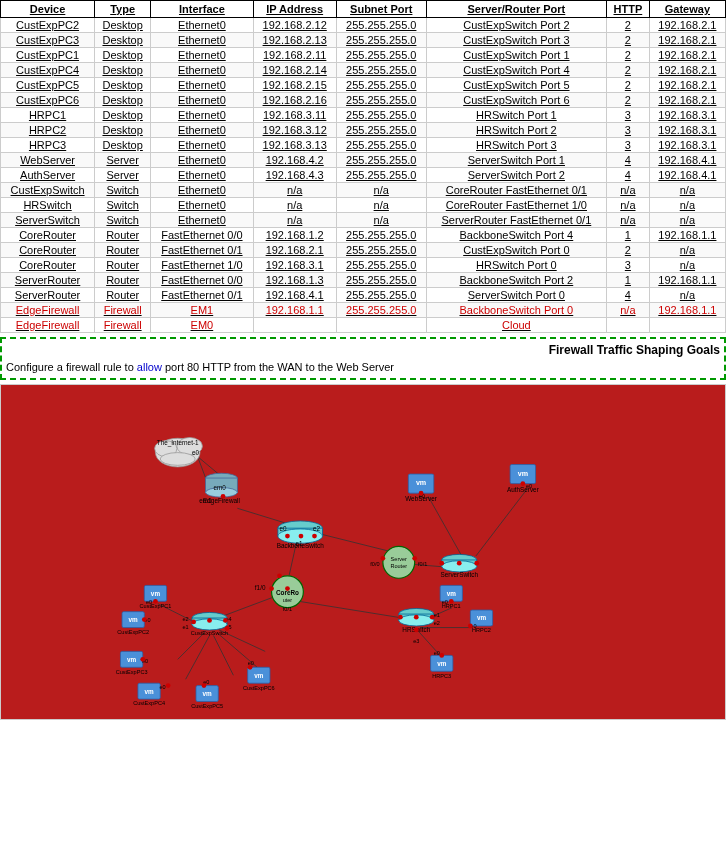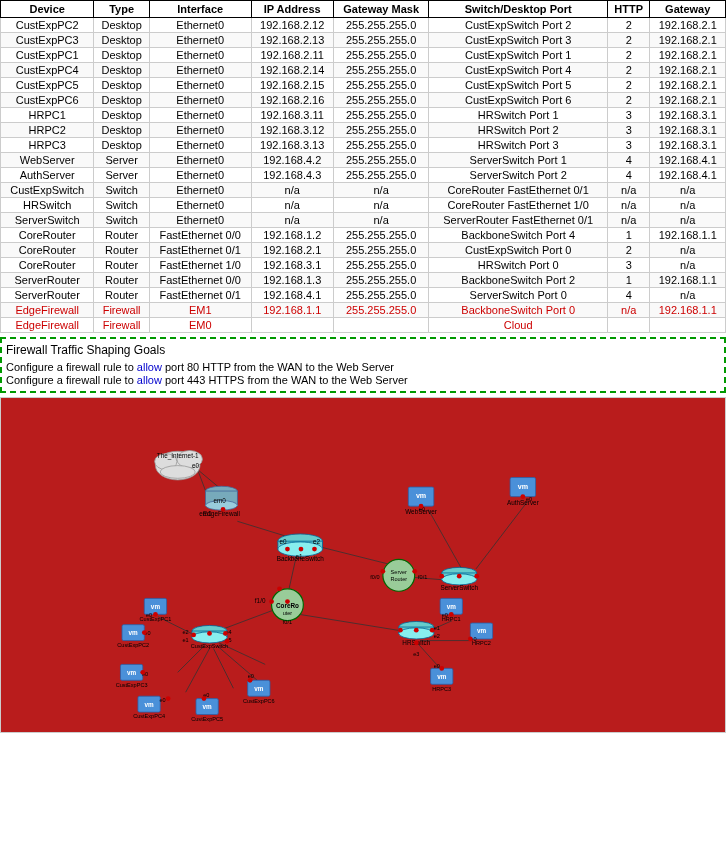--- a/index.html
+++ b/index.html
@@ -1,19 +1,19 @@
 <!DOCTYPE html>
 <html><head>
   <meta charset="utf-8">
   <style>
     * { margin: 0; padding: 0; box-sizing: border-box; }
     body { font-family: Arial, sans-serif; font-size: 11px; background: #fff; width: 726px; }
 
     
-    .network-table { width: 100%; border-collapse: collapse; }
+    .network-table { width: 100%; border-collapse: collapse; text-decoration: underline; }
     .network-table th {
       background: #fff;
       border: 1px solid #000;
       padding: 2px 4px;
       text-align: center;
       font-weight: bold;
       font-size: 11px;
     }
     .network-table td {
       border: 1px solid #ccc;
@@ -23,22 +23,22 @@
     }
     .network-table tr:nth-child(even) td { background: #f9f9f9; }
 
     
     .firewall-goals {
       border: 2px dashed #009900;
       margin: 4px 0;
       padding: 4px;
     }
     .firewall-goals-title {
-      text-align: left;
-      font-weight: normal;
+      text-align: right;
+      font-weight: bold;
       font-size: 12px;
       margin-bottom: 4px;
     }
     .firewall-goals p {
       font-size: 11px;
       margin: 1px 0;
     }
 
     
     .diagram-container {
@@ -70,22 +70,22 @@
 </head>
 <body>
 
 <table class="network-table">
   <thead>
     <tr id="table-header-row">
         <th>Device</th>
         <th>Type</th>
         <th>Interface</th>
         <th>IP Address</th>
-        <th>Gateway Mask</th>
-        <th>Switch/Desktop Port</th>
+        <th>Subnet Port</th>
+        <th>Server/Router Port</th>
         <th>HTTP</th>
         <th>Gateway</th>
       </tr>
   </thead>
   <tbody id="table-body">
       <tr>
         <td>CustExpPC2</td>
         <td>Desktop</td>
         <td>Ethernet0</td>
         <td>192.168.2.12</td>
@@ -294,21 +294,20 @@
         <td style="color: rgb(204, 0, 0);"></td>
         <td style="color: rgb(204, 0, 0);"></td>
       </tr>
     </tbody>
 </table>
 
 <div class="firewall-goals">
   <div class="firewall-goals-title">Firewall Traffic Shaping Goals</div>
   <div id="firewall-rules">
       <p>Configure a firewall rule to <span style="color:#0000cc">allow</span> port 80 HTTP from the WAN to the Web Server</p>
-      <p>Configure a firewall rule to <span style="color:#0000cc">allow</span> port 443 HTTPS from the WAN to the Web Server</p>
     </div>
 </div>
 
 <div class="diagram-container">
   <svg class="diagram-svg" viewBox="0 0 726 420" xmlns="http://www.w3.org/2000/svg">
 
     <line x1="155" y1="90" x2="185" y2="115" class="conn-line"></line>
 
     <line x1="170" y1="130" x2="155" y2="90" class="conn-line"></line>
 

